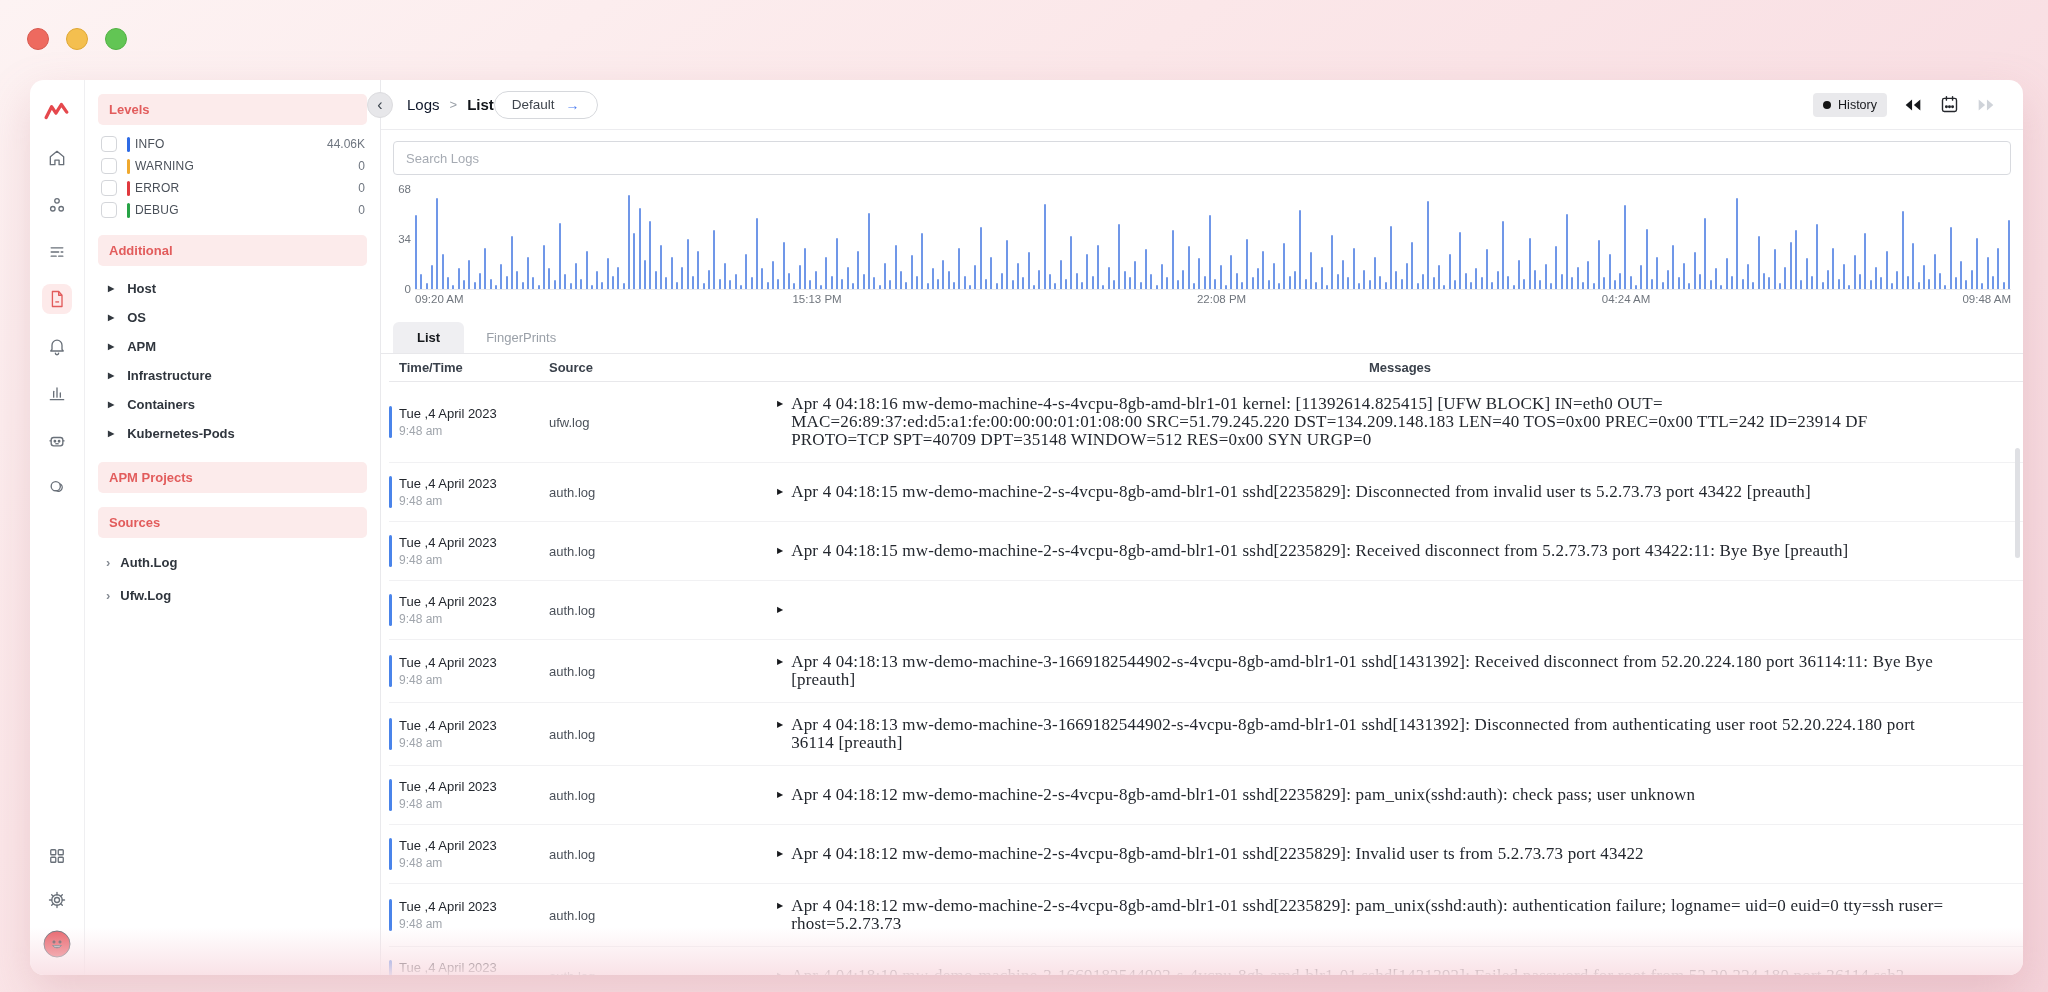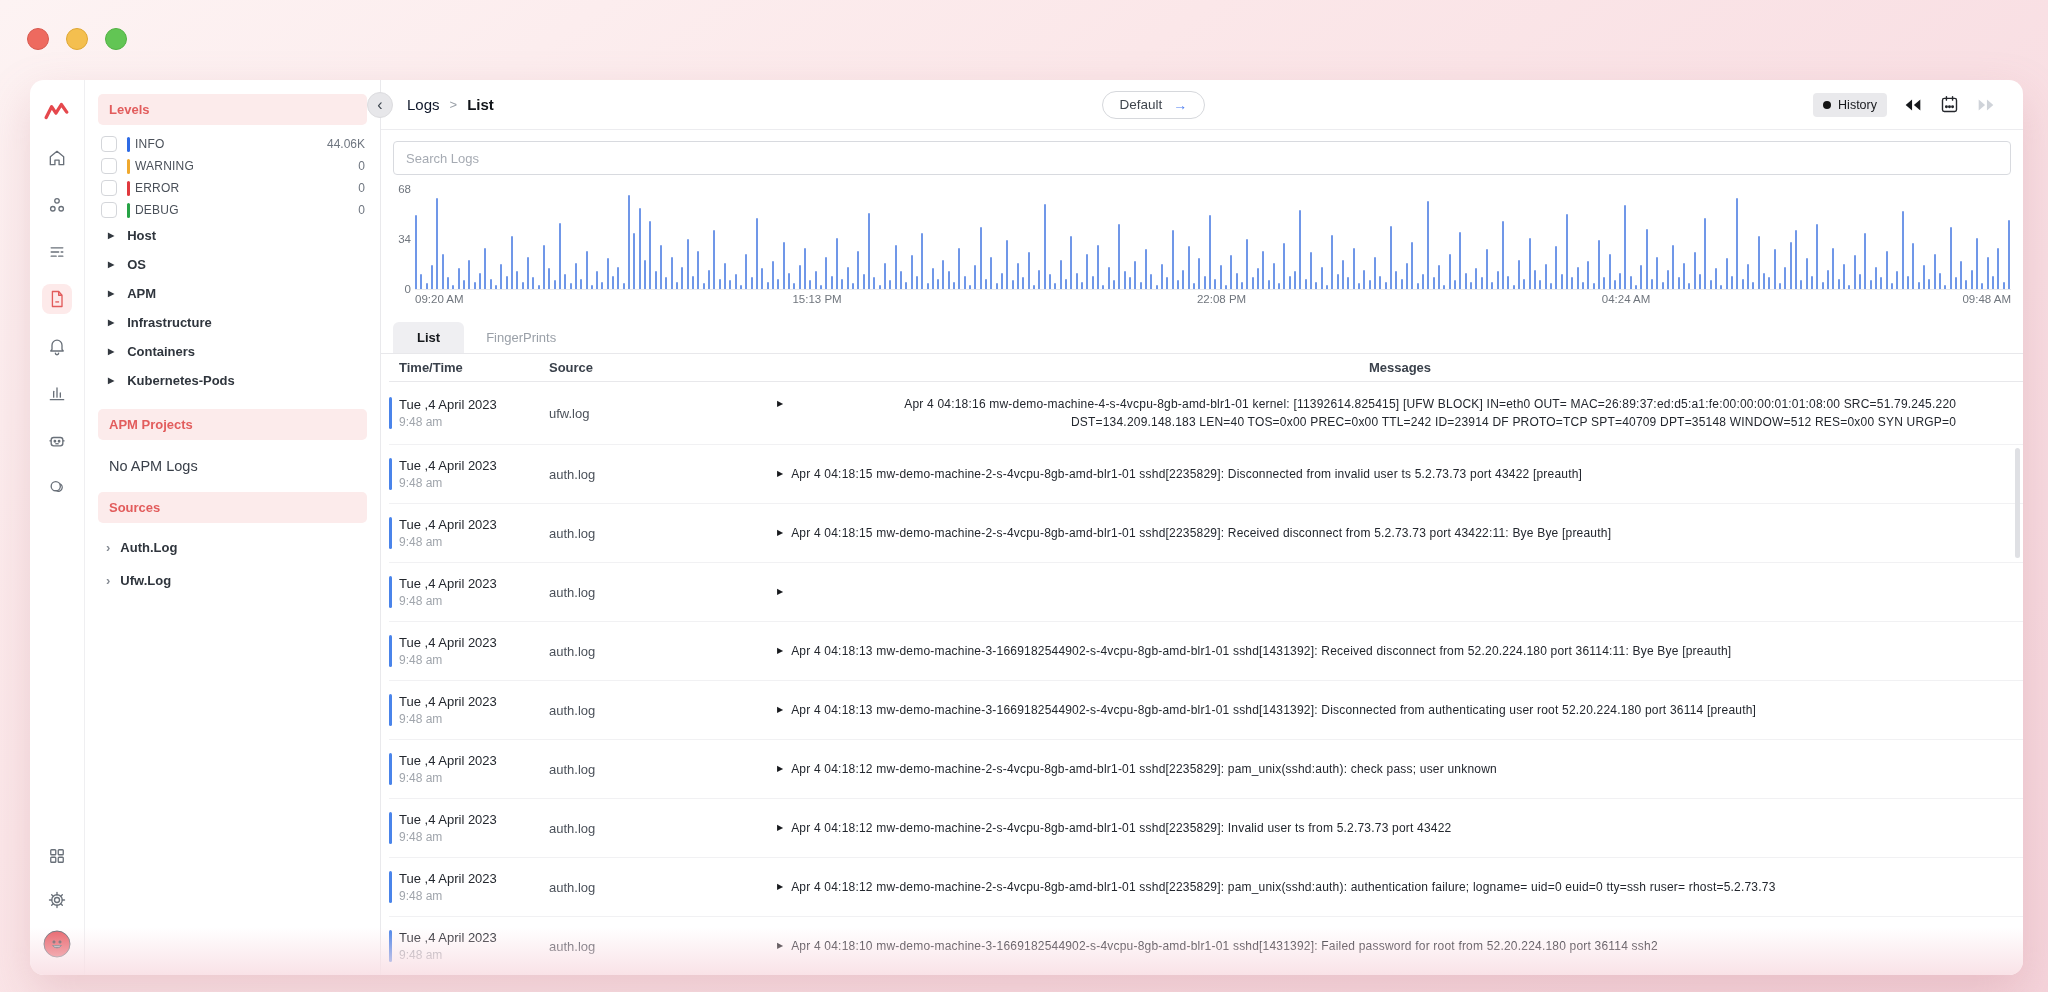--- a/index.html
+++ b/index.html
@@ -48,21 +48,21 @@
   .src-item{display:flex;align-items:center;gap:10px;padding:9px 16px 9px 21px;font-size:13px;font-weight:600;color:#2f353d;}
   .chev{font-size:13px;color:#858b93;line-height:1;}
 
   
   .main{flex:1;display:flex;flex-direction:column;min-width:0;position:relative;}
   .mheader{height:50px;display:flex;align-items:center;padding:0 26px;border-bottom:1px solid #ececef;flex-shrink:0;}
   .crumb{display:flex;align-items:center;gap:10px;font-size:15px;}
   .crumb .c1{color:#0f172a;font-weight:500;}
   .crumb .sep{color:#9aa0a8;font-size:13px;}
   .crumb .c2{color:#101418;font-weight:700;}
-  .mid{flex:1;display:flex;justify-content:center;}
+  .mid{flex:1;display:flex;}
   .default-pill{display:flex;align-items:center;gap:11px;border:1px solid #d6d8dc;border-radius:16px;
     padding:5px 17px;font-size:13.5px;color:#3f454d;background:#fff;cursor:pointer;}
   .arrow{color:#4c7cf0;font-size:14px;}
   .rightc{display:flex;align-items:center;gap:15px;}
   .hist{display:flex;align-items:center;gap:7px;background:#e9e9ec;border-radius:4px;padding:5px 10px;
     font-size:12.5px;color:#17191d;font-weight:500;}
   .dot{width:8px;height:8px;border-radius:50%;background:#141414;}
   .skip{display:flex;align-items:center;}
 
   .searchwrap{padding:11px 12px;flex-shrink:0;}
@@ -88,22 +88,22 @@
   .thead .hmsg{justify-self:center;}
   .rows{flex:1;overflow:hidden;position:relative;}
   .lrow{display:grid;grid-template-columns:10px 150px 228px 1fr;padding:13px 0;border-bottom:1px solid #f1f1f3;
     margin-left:8px;align-items:center;}
   .accent{width:3px;height:32px;background:#4a84ea;border-radius:2px;}
   .d{font-size:13px;color:#23272e;}
   .t{font-size:12px;color:#a0a5ac;margin-top:3px;}
   .src{font-size:13px;color:#4b515a;}
   .msg{display:flex;gap:8px;padding-right:20px;min-width:0;align-items:flex-start;}
   .mtri{font-size:8px;color:#17191d;line-height:18px;cursor:pointer;}
-  .mtext{font-family:Liberation Sans, sans-serif;font-size:12px;letter-spacing:.2px;line-height:18px;
-    color:#23272e;max-width:1165px;overflow-wrap:break-word;word-break:break-word;text-align:right;}
+  .mtext{font-family:Liberation Serif, serif;font-size:17px;letter-spacing:.2px;line-height:18px;
+    color:#23272e;max-width:1165px;overflow-wrap:break-word;word-break:break-word;}
   .sthumb{position:absolute;right:3px;top:66px;width:5px;height:110px;background:#dfe0e4;border-radius:3px;}
 </style>
 </head>
 <body>
 
 <div class="traffic">
   <span class="light l-red"></span>
   <span class="light l-yellow"></span>
   <span class="light l-green"></span>
 </div>
@@ -232,20 +232,21 @@
           <span class="lvl-count">0</span>
         </div>
         <div class="lvl-row">
           <span class="cb"></span>
           <span class="lvl-bar" style="background: rgb(39, 163, 70);"></span>
           <span class="lvl-name">DEBUG</span>
           <span class="lvl-count">0</span>
         </div>
       </div>
 
+    <div class="sec-h">Additional</div>
     <div id="additional-list">
         <div class="add-item">
           <span class="tri-r">▶</span>
           <span>Host</span>
         </div>
         <div class="add-item">
           <span class="tri-r">▶</span>
           <span>OS</span>
         </div>
         <div class="add-item">
@@ -260,21 +261,20 @@
           <span class="tri-r">▶</span>
           <span>Containers</span>
         </div>
         <div class="add-item">
           <span class="tri-r">▶</span>
           <span>Kubernetes-Pods</span>
         </div>
       </div>
 
     <div class="sec-h">APM Projects</div>
-    <div class="apm-empty">No APM Logs</div>
 
     <div class="sec-h">Sources</div>
     <div id="sources-list">
         <div class="src-item">
           <span class="chev">›</span>
           <span>Auth.Log</span>
         </div>
         <div class="src-item">
           <span class="chev">›</span>
           <span>Ufw.Log</span>

